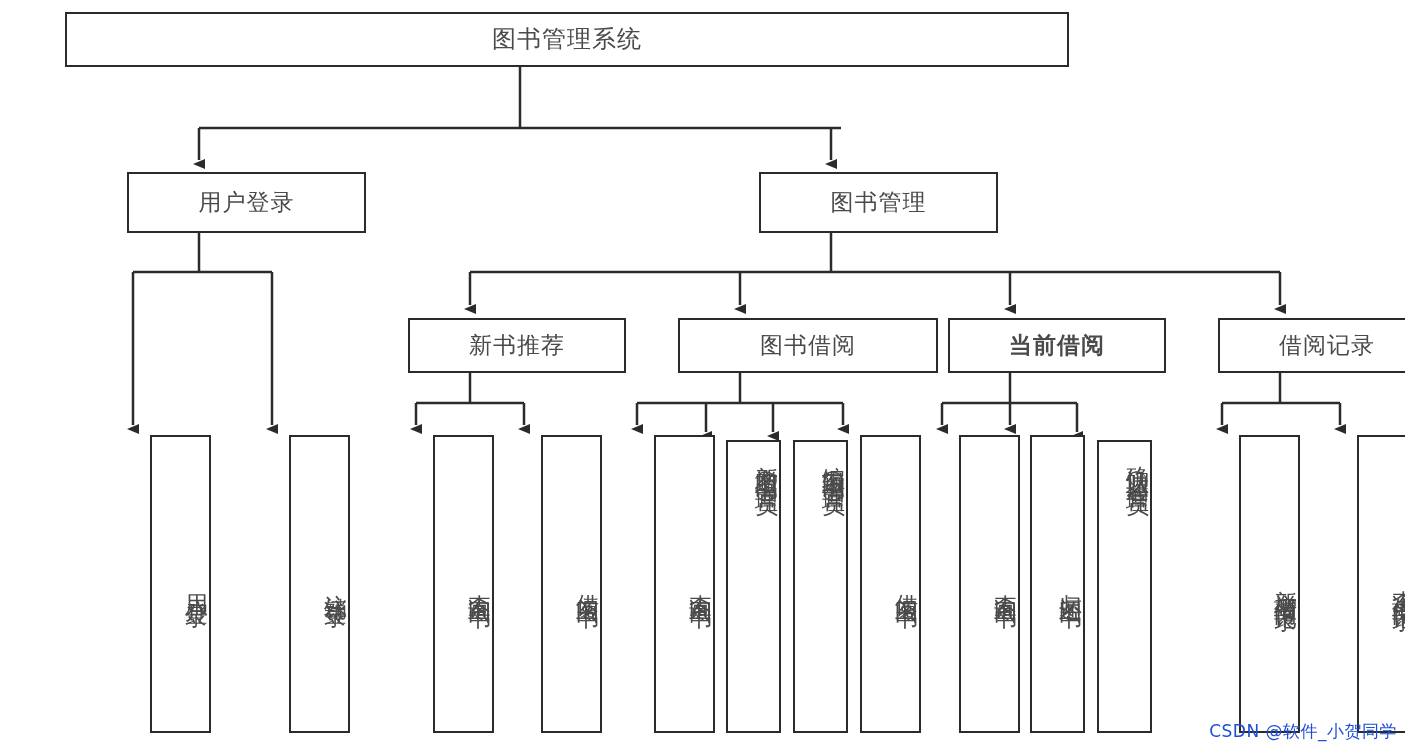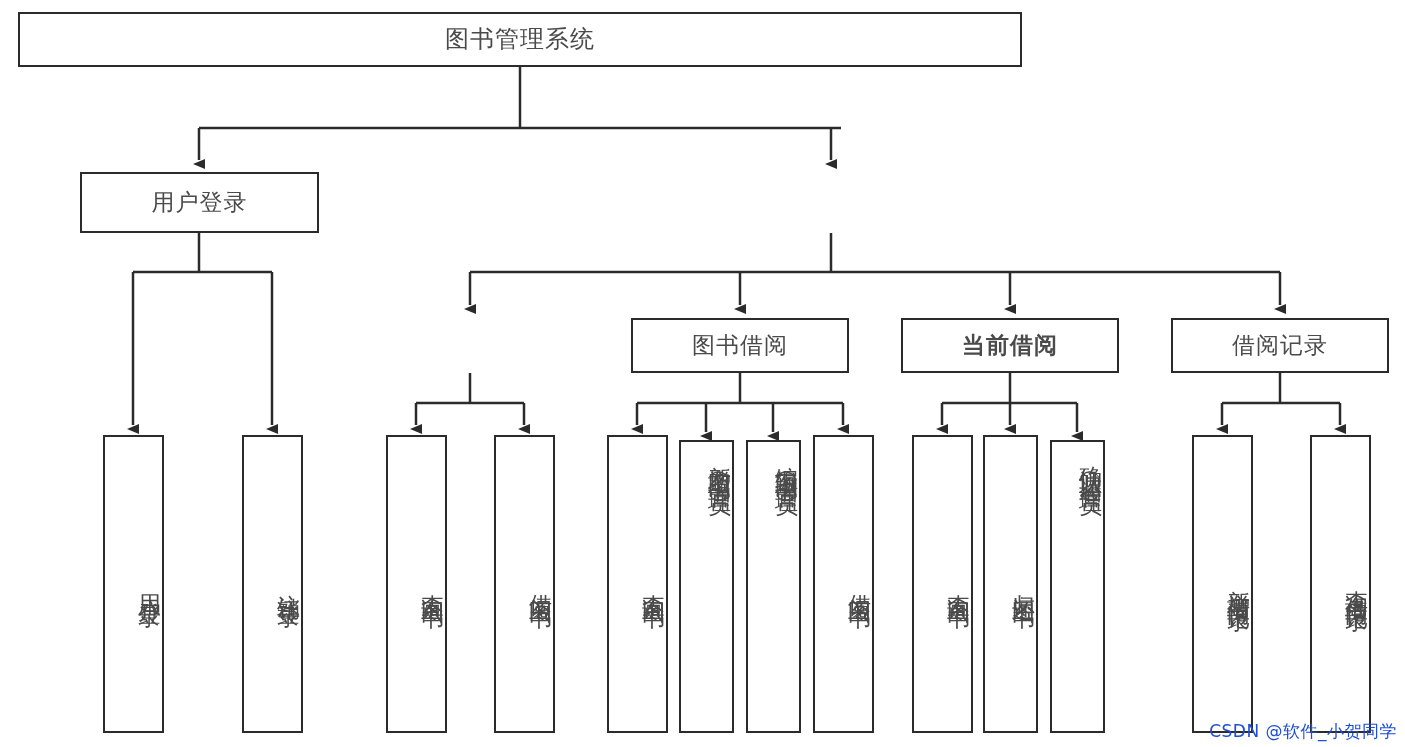--- a/index.html
+++ b/index.html
@@ -28,20 +28,21 @@
   .node {
     position: absolute;
     box-sizing: border-box;
     background: #ffffff;
     border: 2.5px solid #2b2b2b;
     display: flex;
     align-items: center;
     justify-content: center;
     color: #4a4a4a;
     overflow: hidden;
+    margin-left: 47px;
   }
   .node-h {
     font-size: 23px;
     letter-spacing: 1px;
     line-height: 1.1;
     white-space: nowrap;
   }
   .node-root {
     font-size: 24px;
   }
@@ -129,22 +130,28 @@
     </g>
   </svg>
 
   <div class="node node-h node-root" style="left:18px; top:12px; width:1004px; height:55px;">
     <span class="node-label">图书管理系统</span>
   </div>
 
   <div class="node node-h" style="left:80px; top:172px; width:239px; height:61px;">
     <span class="node-label">用户登录</span>
   </div>
-
-  <div class="node node-h" style="left:631px; top:318px; width:218px; height:55px;">
+  <div class="node node-h" style="left:712px; top:172px; width:239px; height:61px;">
+    <span class="node-label">图书管理</span>
+  </div>
+
+  <div class="node node-h" style="left:361px; top:318px; width:218px; height:55px;">
+    <span class="node-label">新书推荐</span>
+  </div>
+  <div class="node node-h" style="left:631px; top:318px; width:260px; height:55px;">
     <span class="node-label">图书借阅</span>
   </div>
   <div class="node node-h" style="left:901px; top:318px; width:218px; height:55px;font-weight:bold;">
     <span class="node-label">当前借阅</span>
   </div>
   <div class="node node-h" style="left:1171px; top:318px; width:218px; height:55px;">
     <span class="node-label">借阅记录</span>
   </div>
 
   <div class="node node-v v-center" style="left:103px; top:435px; width:61px; height:298px;">

